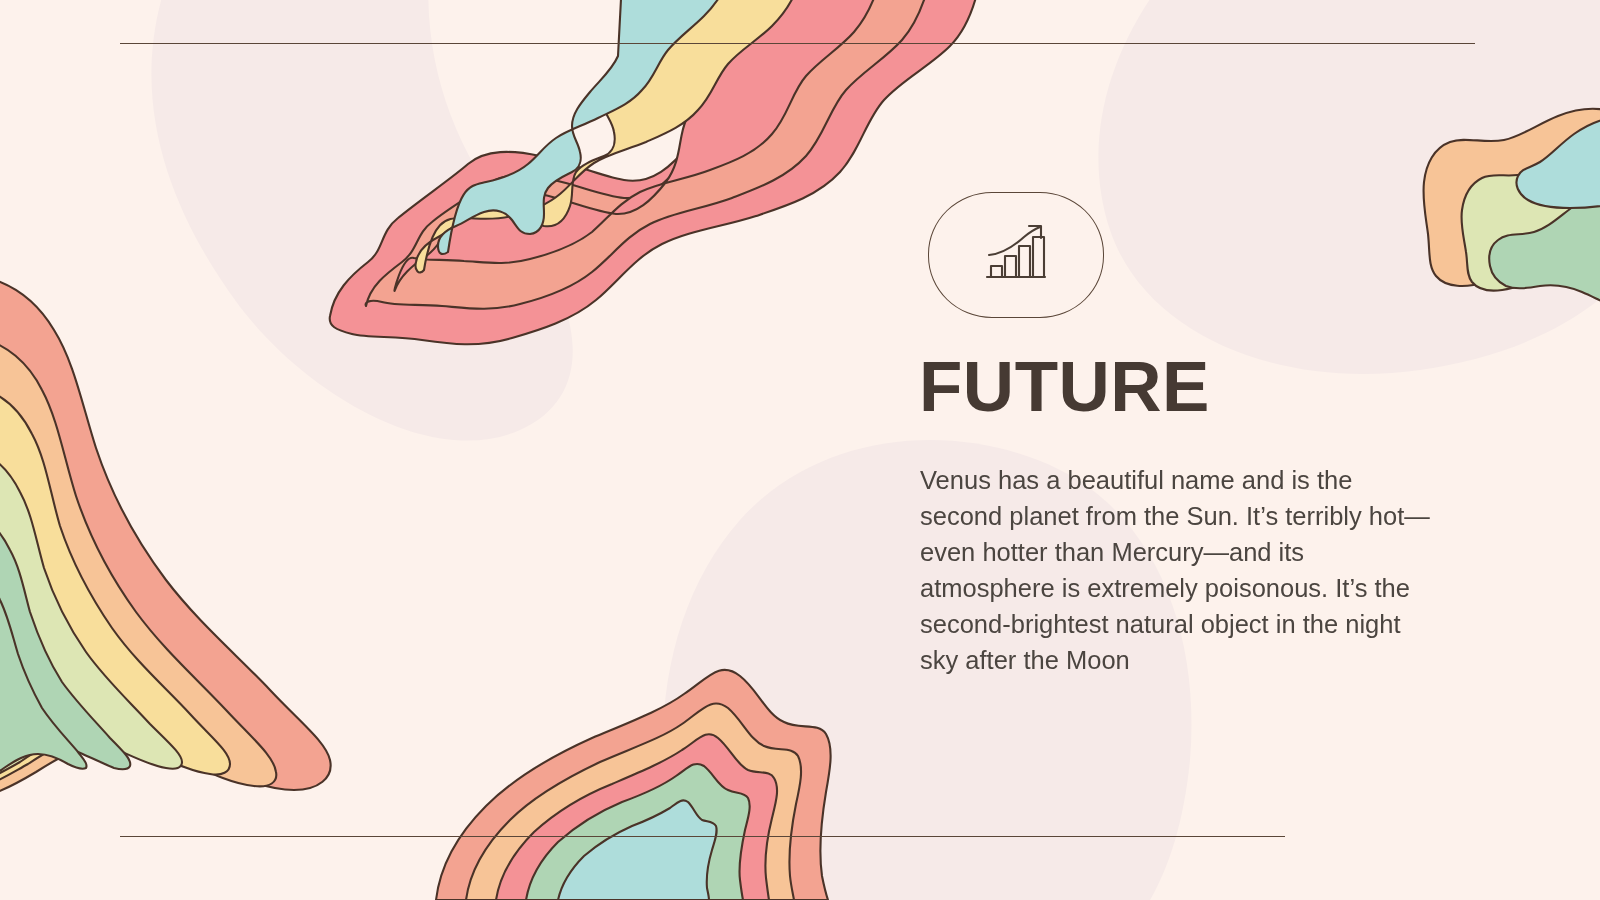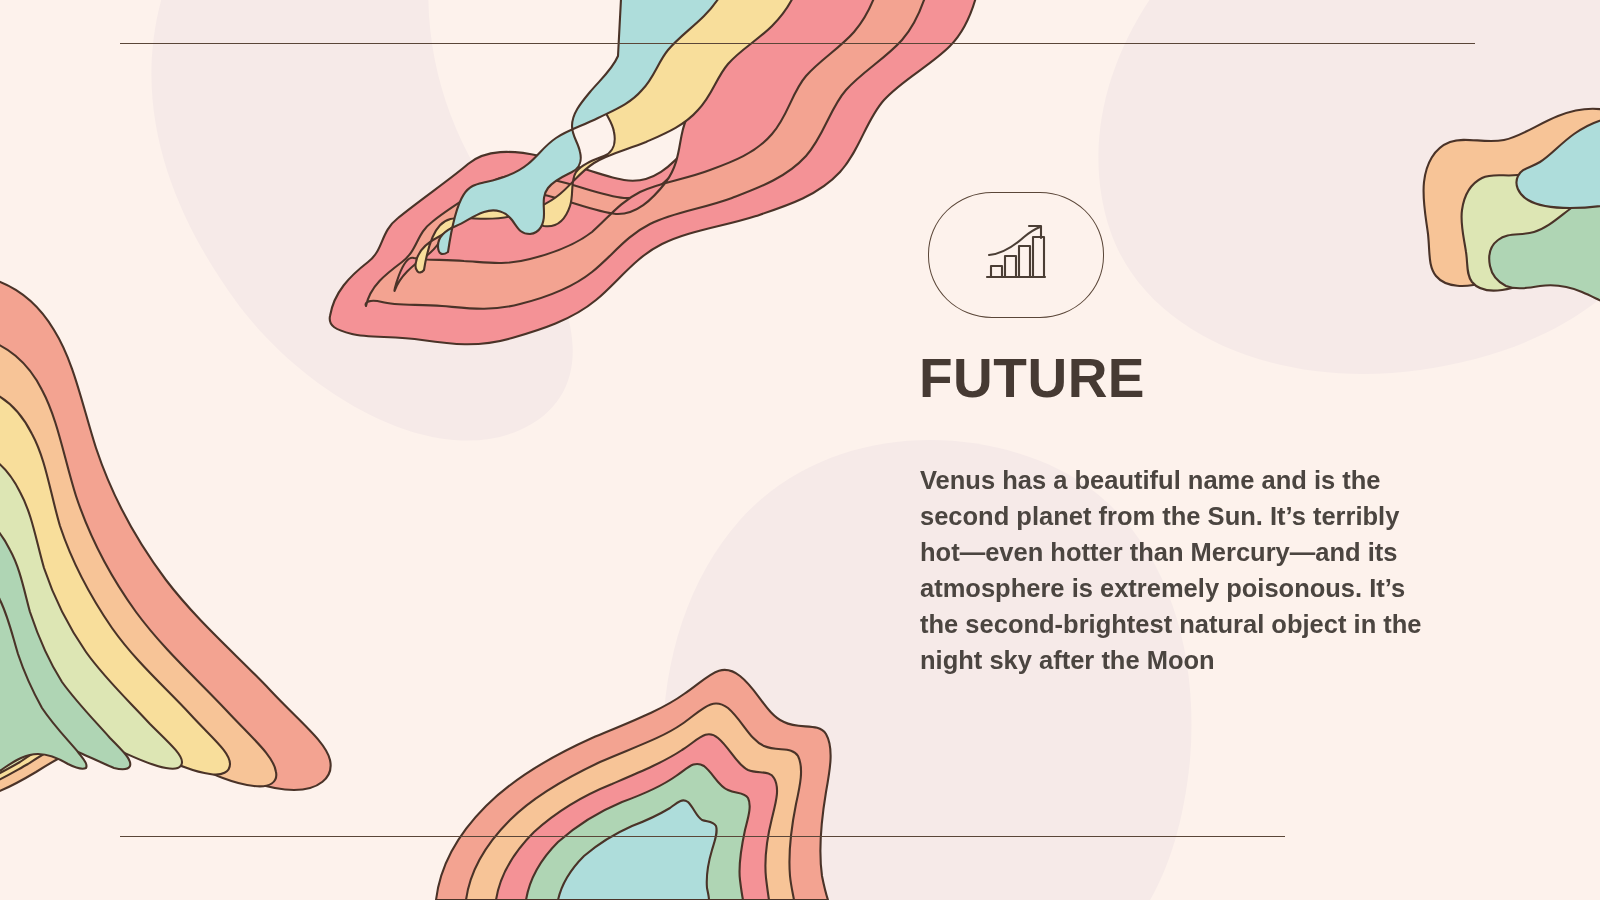--- a/index.html
+++ b/index.html
@@ -63,37 +63,37 @@
     top: 50%;
     transform: translate(-50%, -50%);
   }
 
   
   #title {
     position: absolute;
     left: 919px;
     top: 351px;
     margin: 0;
-    font-size: 55px;
+    font-size: 71px;
     line-height: 1;
     font-weight: 700;
     letter-spacing: 0.5px;
     color: #463A33;
     white-space: nowrap;
   }
   #body-copy {
     position: absolute;
     left: 920px;
     top: 462px;
     width: 512px;
     margin: 0;
     font-size: 25.5px;
     line-height: 36px;
     color: #4B4540;
-    font-weight: 700;
+    font-weight: 400;
   }
 
   
   #footer {
     position: absolute;
     left: 1284px;
     top: 820px;
     width: 230px;
     height: 34px;
     display: flex;

